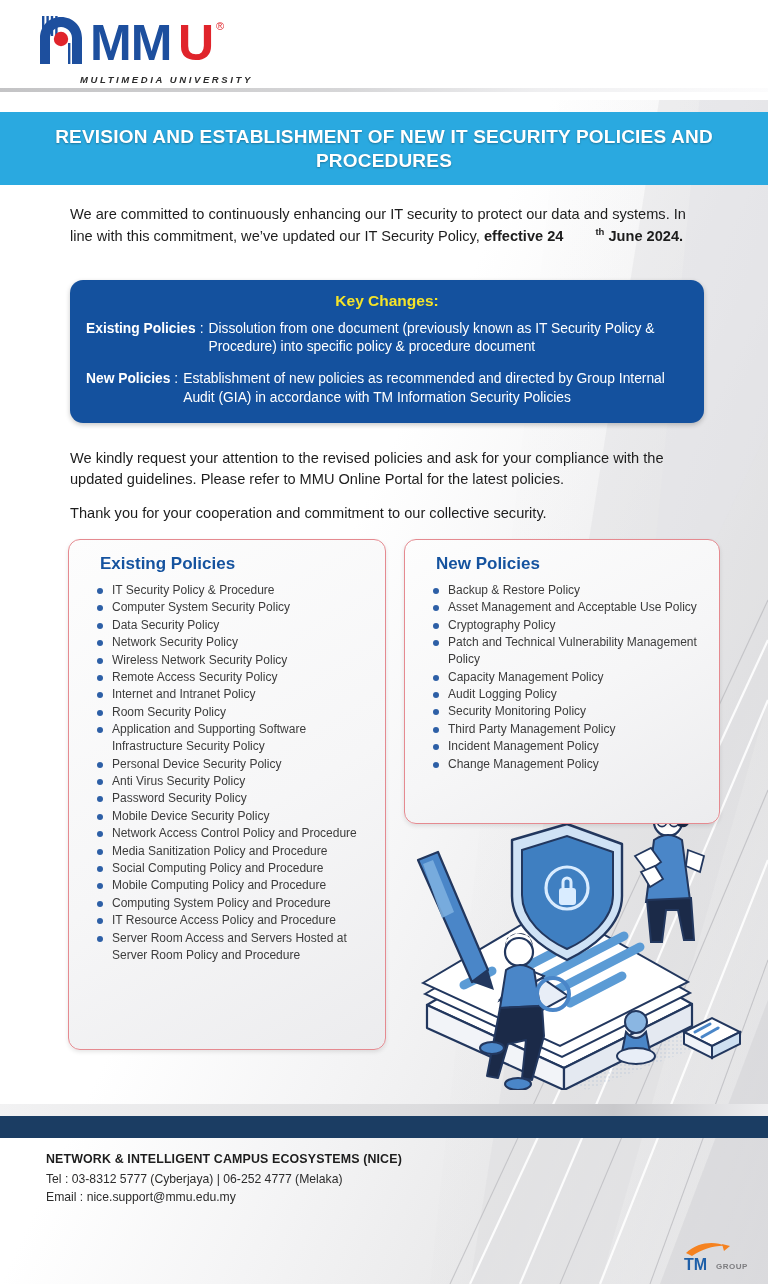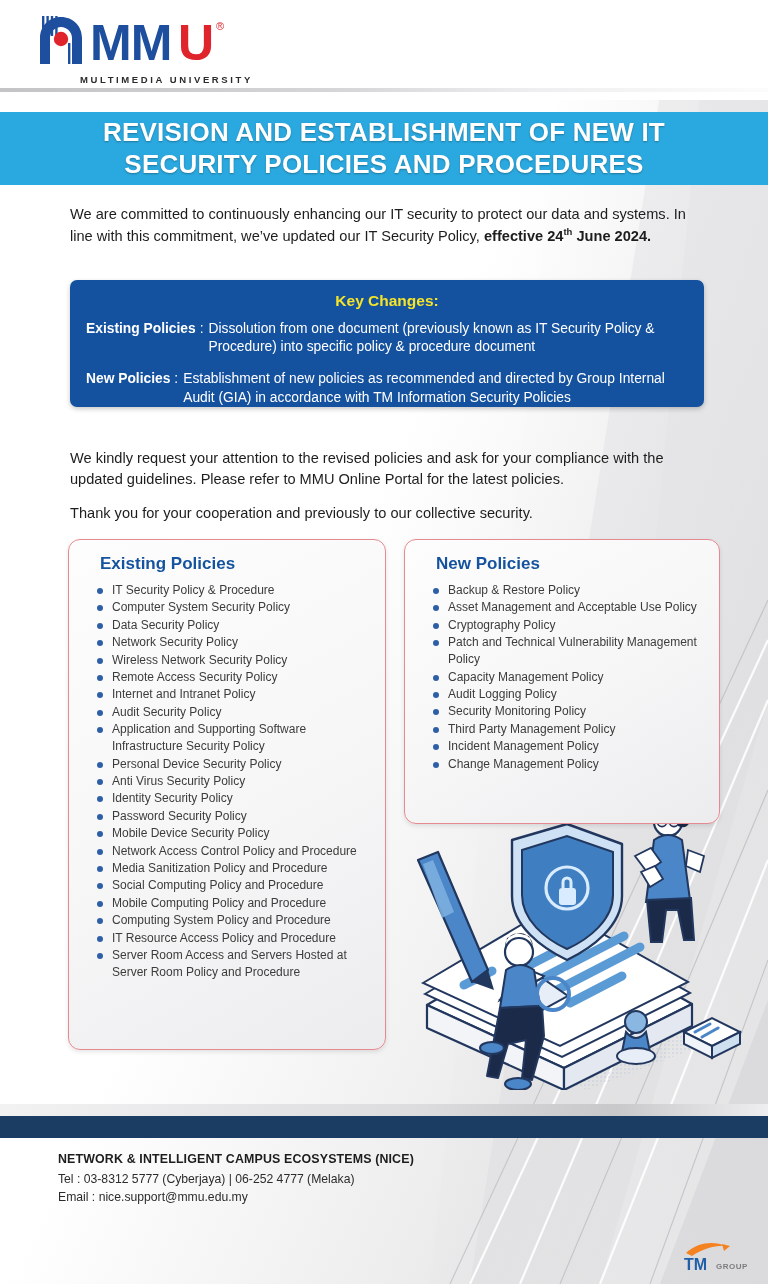--- a/index.html
+++ b/index.html
@@ -56,66 +56,67 @@
   }
   .logo-svg { display: block; }
   .logo-tagline {
     position: absolute;
     left: 42px; top: 62px;
     font-size: 9.5px;
     letter-spacing: 2.6px;
     color: #2b2b2b;
     font-weight: 600;
     white-space: nowrap;
+    font-style: italic;
   }
 
   
   .banner {
     position: absolute;
     left: 0; top: 112px;
     width: 768px; height: 73px;
     background: #2aa9e0;
     display: flex;
     align-items: center;
     justify-content: center;
     z-index: 5;
   }
   .banner-title {
     color: #ffffff;
-    font-size: 26px;
+    font-size: 19px;
     font-weight: 700;
     line-height: 1.22;
     text-align: center;
     letter-spacing: .2px;
     text-shadow: 0 1px 2px rgba(0,0,0,.30);
     width: 660px;
   }
 
   
   .content { position: absolute; left: 0; top: 0; width: 768px; z-index: 4; }
 
   .intro {
     position: absolute;
     left: 70px; top: 204px;
     width: 634px;
     font-size: 14.6px;
     line-height: 1.45;
     color: #1d1d1d;
   }
   .intro b { font-weight: 700; }
-  .intro sup { font-size: 9.5px; vertical-align: super; }
+  .intro sup { font-size: 9.5px; vertical-align: super; margin-left: 32px; }
 
   
   .keybox {
     position: absolute;
     left: 70px; top: 280px;
     width: 634px;
     background: #14519e;
-    border-radius: 7px;
-    padding: 12px 16px 0 16px;
+    border-radius: 13px;
+    padding: 12px 16px 16px 16px;
     box-shadow: 0 2px 5px rgba(0,0,0,.22);
   }
   .keybox-title {
     text-align: center;
     color: #f5e428;
     font-size: 15.5px;
     font-weight: 700;
     margin-bottom: 10px;
   }
   .keyrow {
@@ -200,21 +201,20 @@
   .footer-bar-top {
     position: absolute;
     left: 0; top: 1104px; width: 768px; height: 12px;
     background: linear-gradient(to right, #f2f2f3 0%, #dcdcde 55%, #c8c8cb 80%, #eeeef0 100%);
     z-index: 5;
   }
   .footer {
     position: absolute;
     left: 46px; top: 1152px;
     z-index: 6;
-    margin-left: 12px;
   }
   .footer-title {
     font-size: 12.4px;
     font-weight: 700;
     color: #1d1d1d;
     letter-spacing: .15px;
     margin-bottom: 4px;
   }
   .footer-line {
     font-size: 12.2px;
@@ -300,38 +300,37 @@
       </div>
 
       <div class="keyrow">
         <span class="keyrow-label">New Policies</span>
         <span class="keyrow-colon">:</span>
         <span class="keyrow-text">Establishment of new policies as recommended and directed by Group Internal Audit (GIA) in accordance with TM Information Security Policies</span>
       </div>
     </div>
 
     <p class="para para-a">We kindly request your attention to the revised policies and ask for your compliance with the updated guidelines. Please refer to MMU Online Portal for the latest policies.</p>
-    <p class="para para-b">Thank you for your cooperation and previously to our collective security.</p>
+    <p class="para para-b">Thank you for your cooperation and commitment to our collective security.</p>
   </div>
 
   <div class="card card-existing">
     <div class="card-title">Existing Policies</div>
     <ul class="card-list" id="existing-list">
         <li>IT Security Policy &amp; Procedure</li>
         <li>Computer System Security Policy</li>
         <li>Data Security Policy</li>
         <li>Network Security Policy</li>
         <li>Wireless Network Security Policy</li>
         <li>Remote Access Security Policy</li>
         <li>Internet and Intranet Policy</li>
-        <li>Audit Security Policy</li>
+        <li>Room Security Policy</li>
         <li>Application and Supporting Software Infrastructure Security Policy</li>
         <li>Personal Device Security Policy</li>
         <li>Anti Virus Security Policy</li>
-        <li>Identity Security Policy</li>
         <li>Password Security Policy</li>
         <li>Mobile Device Security Policy</li>
         <li>Network Access Control Policy and Procedure</li>
         <li>Media Sanitization Policy and Procedure</li>
         <li>Social Computing Policy and Procedure</li>
         <li>Mobile Computing Policy and Procedure</li>
         <li>Computing System Policy and Procedure</li>
         <li>IT Resource Access Policy and Procedure</li>
         <li>Server Room Access and Servers Hosted at Server Room Policy and Procedure</li>
       </ul>

